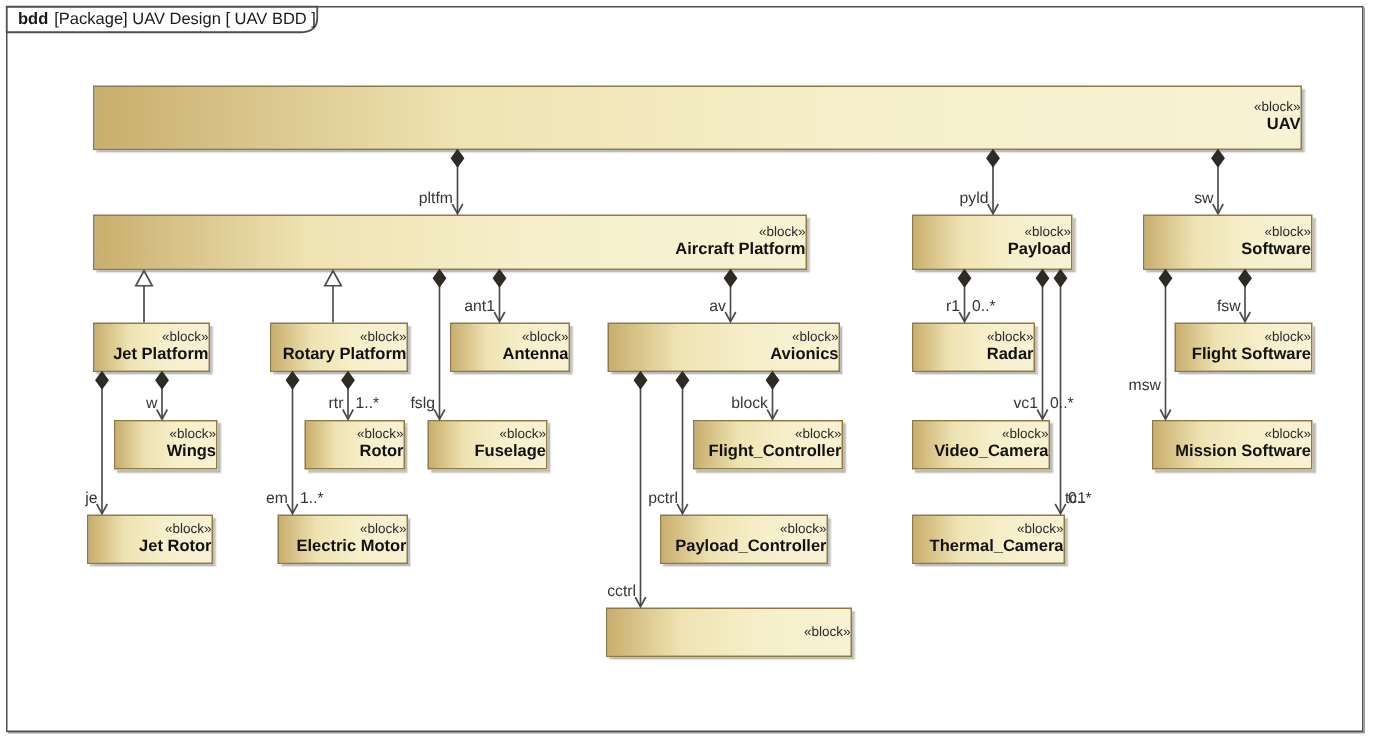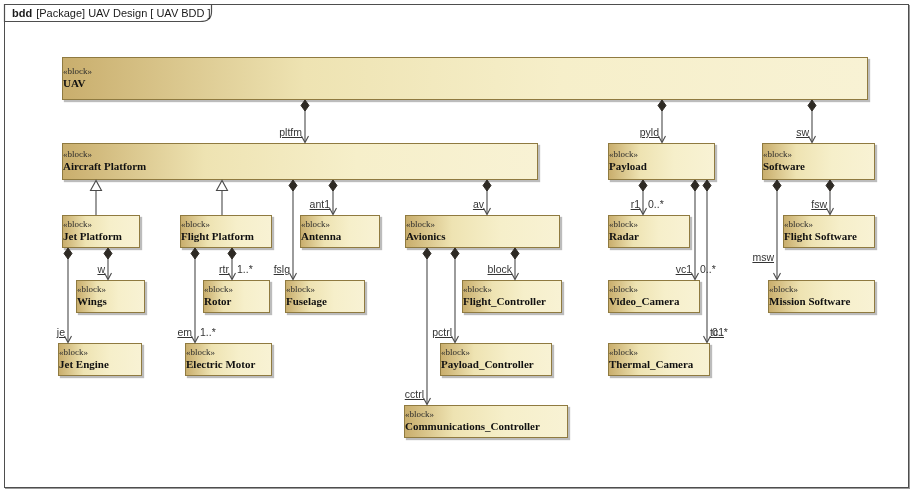--- a/index.html
+++ b/index.html
@@ -7,26 +7,26 @@
        font-family:"Liberation Sans","DejaVu Sans",sans-serif;}
   .stage{position:absolute;left:0;top:0;width:915px;height:495px;}
   .frame{position:absolute;left:4px;top:4px;width:903px;height:482px;
          border:1px solid #4e4e4e;box-shadow:1px 1px 0 #9b9b9b;z-index:1;}
   .tabtext{position:absolute;left:12px;top:7px;z-index:6;font-size:11px;color:#1a1a1a;white-space:nowrap;}
   .tabtext .kind{font-weight:bold;margin-right:4px;}
   svg.connectors{position:absolute;left:0;top:0;z-index:5;pointer-events:none;}
   .block{position:absolute;z-index:3;border:1px solid #8f7a40;
          background:linear-gradient(90deg,#c9ae6d 0%,#eee3b2 30%,#f6efca 62%,#f8f2d4 100%);
          box-shadow:2px 2px 1px #bcbcbc;
-         display:flex;flex-direction:column;justify-content:center;align-items:flex-start;
-         text-align:center;overflow:hidden;font-family:Liberation Serif, serif;}
+         display:flex;flex-direction:column;justify-content:center;align-items:flex-end;
+         text-align:center;overflow:hidden;}
   .stereo{font-size:9px;color:#2a2a2a;line-height:1.25;}
   .bname{font-size:11px;font-weight:bold;color:#111;line-height:1.25;}
   .elabel{position:absolute;z-index:6;font-size:10.5px;color:#343434;white-space:nowrap;line-height:1;}
-  .elabel.role{transform:translateX(-100%);text-decoration:underline;}
+  .elabel.role{transform:translateX(-100%);}
 </style>
 </head>
 <body>
 
 <div class="stage">
   <div class="frame"></div>
   <div class="tabtext">
     <span class="kind">bdd</span><span>[Package] UAV Design [ UAV BDD ]</span>
   </div>
   <svg class="connectors" width="915" height="495">
@@ -105,21 +105,21 @@
     <div class="block" style="left: 762px; top: 143px; width: 111px; height: 35px;">
       <div class="stereo">«block»</div>
       <div class="bname">Software</div>
     </div>
     <div class="block" style="left: 62px; top: 215px; width: 76px; height: 31px;">
       <div class="stereo">«block»</div>
       <div class="bname">Jet Platform</div>
     </div>
     <div class="block" style="left: 180px; top: 215px; width: 90px; height: 31px;">
       <div class="stereo">«block»</div>
-      <div class="bname">Flight Platform</div>
+      <div class="bname">Rotary Platform</div>
     </div>
     <div class="block" style="left: 300px; top: 215px; width: 78px; height: 31px;">
       <div class="stereo">«block»</div>
       <div class="bname">Antenna</div>
     </div>
     <div class="block" style="left: 405px; top: 215px; width: 153px; height: 31px;">
       <div class="stereo">«block»</div>
       <div class="bname">Avionics</div>
     </div>
     <div class="block" style="left: 608px; top: 215px; width: 80px; height: 31px;">
@@ -149,37 +149,36 @@
     <div class="block" style="left: 608px; top: 280px; width: 90px; height: 31px;">
       <div class="stereo">«block»</div>
       <div class="bname">Video_Camera</div>
     </div>
     <div class="block" style="left: 768px; top: 280px; width: 105px; height: 31px;">
       <div class="stereo">«block»</div>
       <div class="bname">Mission Software</div>
     </div>
     <div class="block" style="left: 58px; top: 343px; width: 82px; height: 31px;">
       <div class="stereo">«block»</div>
-      <div class="bname">Jet Engine</div>
+      <div class="bname">Jet Rotor</div>
     </div>
     <div class="block" style="left: 185px; top: 343px; width: 85px; height: 31px;">
       <div class="stereo">«block»</div>
       <div class="bname">Electric Motor</div>
     </div>
     <div class="block" style="left: 440px; top: 343px; width: 110px; height: 31px;">
       <div class="stereo">«block»</div>
       <div class="bname">Payload_Controller</div>
     </div>
     <div class="block" style="left: 608px; top: 343px; width: 100px; height: 31px;">
       <div class="stereo">«block»</div>
       <div class="bname">Thermal_Camera</div>
     </div>
     <div class="block" style="left: 404px; top: 405px; width: 162px; height: 31px;">
       <div class="stereo">«block»</div>
-      <div class="bname">Communications_Controller</div>
     </div>
     <span class="elabel role" style="left: 302px; top: 127px;">pltfm</span>
     <span class="elabel role" style="left: 659px; top: 127px;">pyld</span>
     <span class="elabel role" style="left: 809px; top: 127px;">sw</span>
     <span class="elabel role" style="left: 290px; top: 264px; text-align: right;">fslg</span>
     <span class="elabel role" style="left: 330px; top: 199px; padding-left: 48px;">ant1</span>
     <span class="elabel role" style="left: 484px; top: 199px;">av</span>
     <span class="elabel role" style="left: 65px; top: 327px;">je</span>
     <span class="elabel role" style="left: 105px; top: 264px;">w</span>
     <span class="elabel role" style="left: 192px; top: 327px;">em</span>

